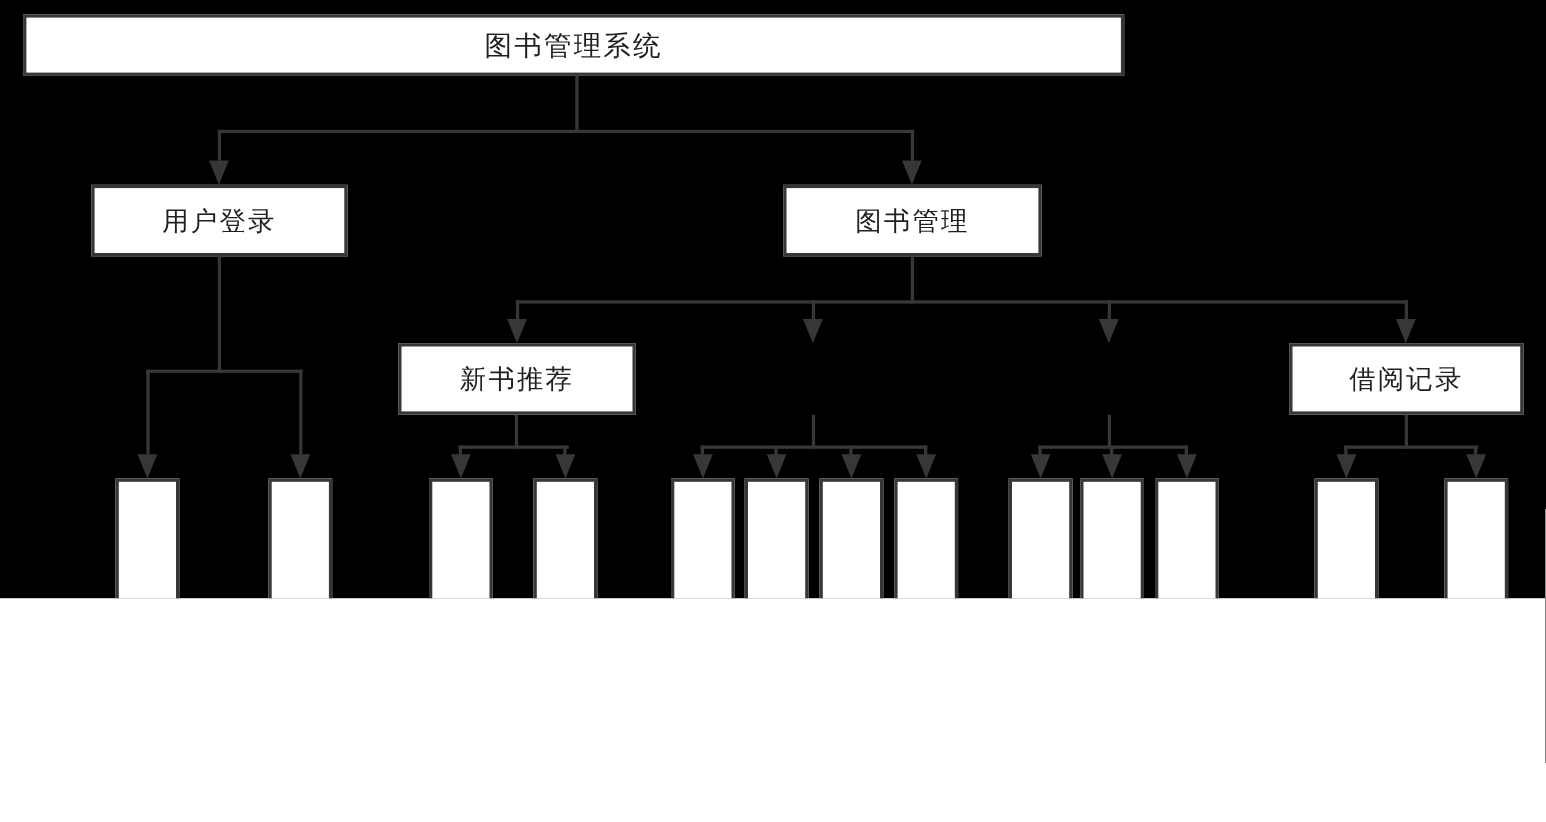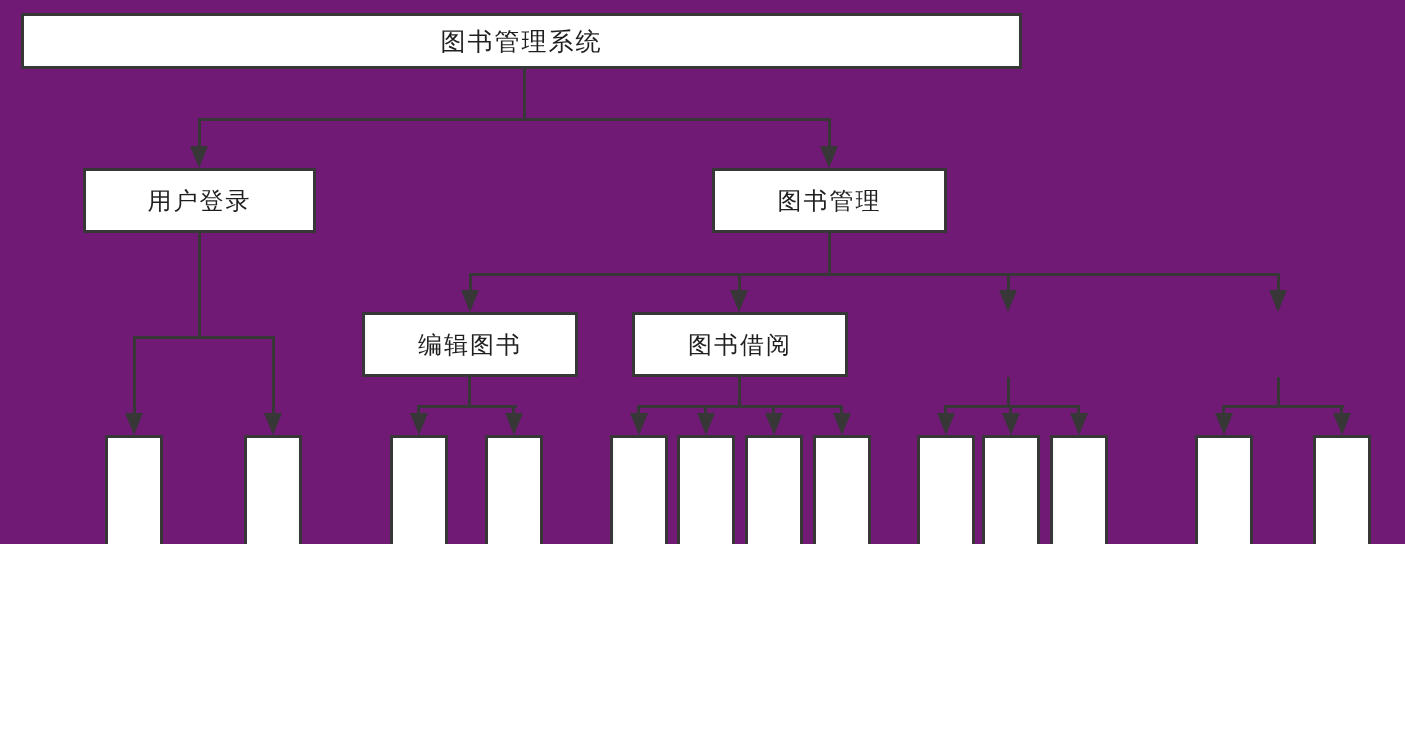--- a/index.html
+++ b/index.html
@@ -5,21 +5,21 @@
   html, body {
     margin: 0;
     padding: 0;
     background: #ffffff;
     font-family: "Liberation Sans", "DejaVu Sans", sans-serif;
   }
   .canvas {
     position: relative;
     width: 1405px;
     height: 544px;
-    background: #701a75;
+    background: #000000;
     overflow: hidden;
   }
   .node {
     position: absolute;
     box-sizing: border-box;
     border: 3px solid #373737;
     background: #ffffff;
     display: flex;
     align-items: center;
     justify-content: center;
@@ -80,25 +80,25 @@
 <body>
 
 <div class="canvas">
 
   <div class="node root" style="left:21px; top:13px; width:1001px; height:56px;">图书管理系统</div>
 
   <div class="node" style="left:83px; top:168px; width:233px; height:65px;">用户登录</div>
 
   <div class="node" style="left:712px; top:168px; width:235px; height:65px;text-align:center;">图书管理</div>
 
-  <div class="node" style="left:362px; top:312px; width:216px; height:65px;">编辑图书</div>
-
-  <div class="node" style="left:632px; top:312px; width:216px; height:65px;">图书借阅</div>
-
-
+  <div class="node" style="left:362px; top:312px; width:216px; height:65px;">新书推荐</div>
+
+
+
+  <div class="node" style="left:1172px; top:312px; width:213px; height:65px;">借阅记录</div>
 
   <div class="leaf" style="left:105px;">
     <span>用户登录</span>
   </div>
   <div class="leaf" style="left:244px;">
     <span>注销登录</span>
   </div>
 
   <div class="leaf" style="left:390px;">
     <span>查询图书</span>

